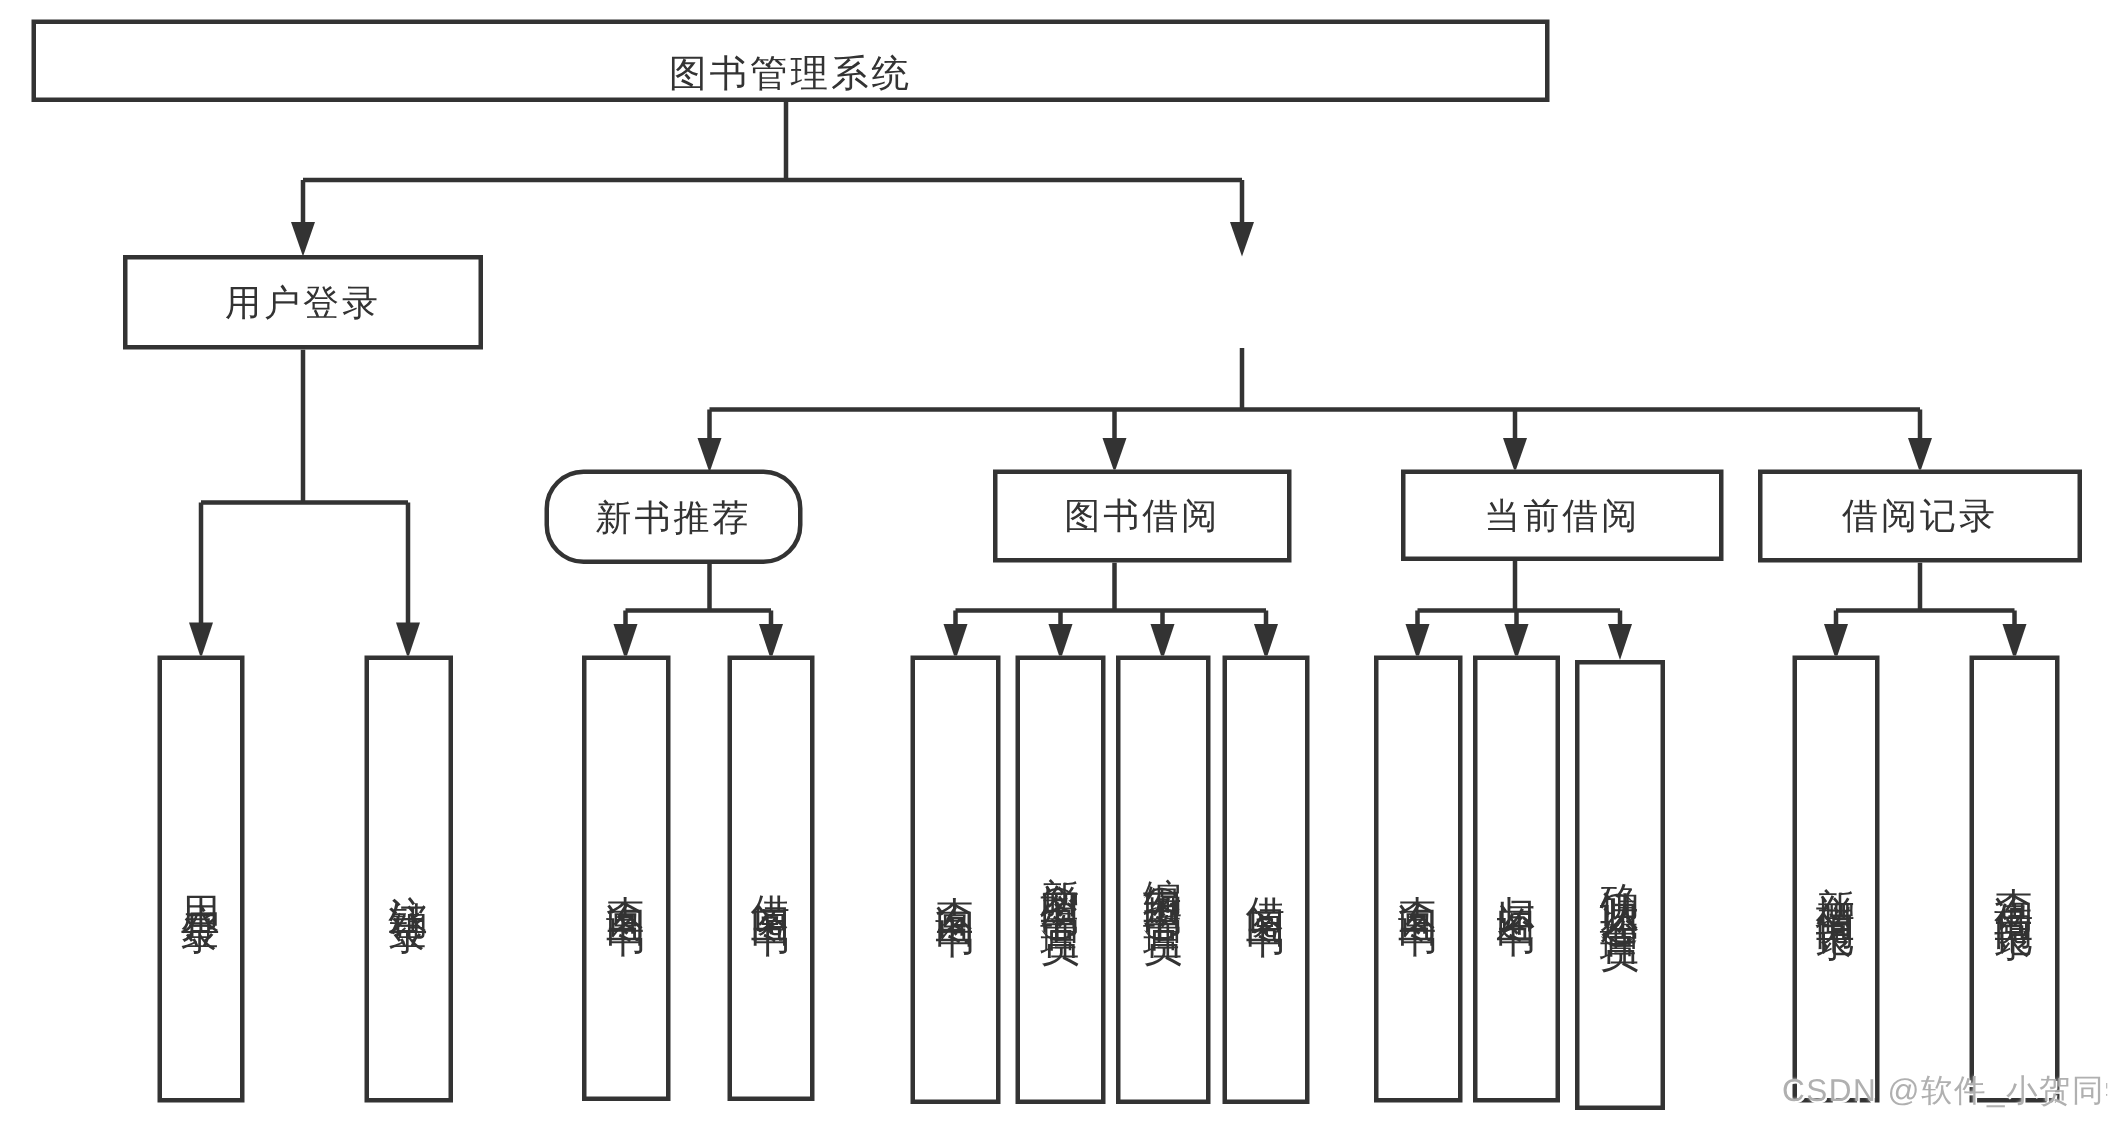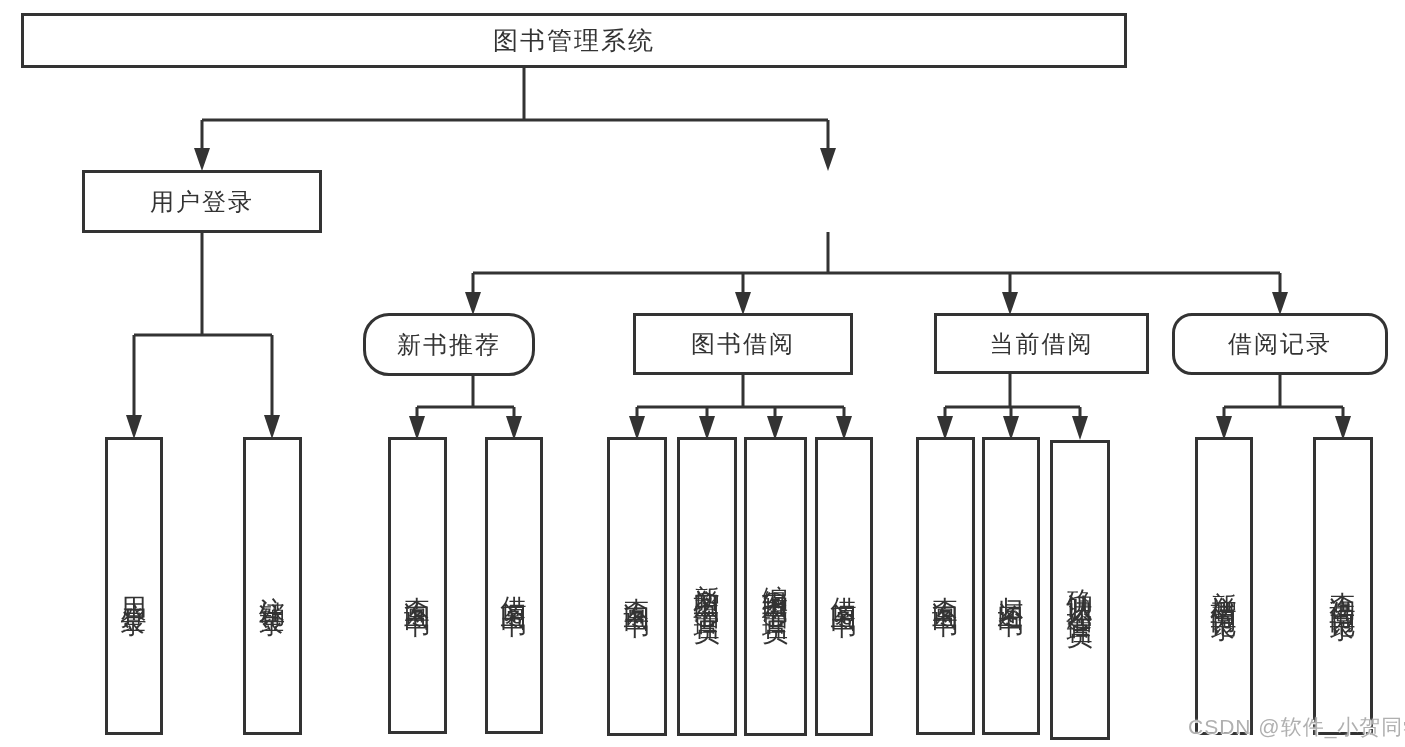--- a/index.html
+++ b/index.html
@@ -86,38 +86,38 @@
 
       <polygon points="937,416 953,416 945,440"></polygon>
       <polygon points="1003,416 1019,416 1011,440"></polygon>
       <polygon points="1072,416 1088,416 1080,440"></polygon>
 
       <polygon points="1216,416 1232,416 1224,440"></polygon>
       <polygon points="1335,416 1351,416 1343,440"></polygon>
     </g>
   </svg>
 
-  <div class="node node-h node-root" style="left:21px; top:13px; width:1106px; height:55px;">
+  <div class="node node-h node-root" style="left:21px; top:13px; width:1012px; height:55px;align-items:flex-end;">
     <span>图书管理系统</span>
   </div>
 
   <div class="node node-h" style="left:82px; top:170px; width:240px; height:63px;">
     <span>用户登录</span>
   </div>
 
   <div class="node node-h" style="left:363px; top:313px; width:172px; height:63px;border-radius:26px;">
     <span>新书推荐</span>
   </div>
-  <div class="node node-h" style="left:633px; top:313px; width:220px; height:62px;text-align:right;">
+  <div class="node node-h" style="left:662px; top:313px; width:199px; height:62px;text-align:right;">
     <span>图书借阅</span>
   </div>
   <div class="node node-h" style="left:902px; top:313px; width:215px; height:61px;margin-left:32px;">
     <span>当前借阅</span>
   </div>
-  <div class="node node-h" style="left:1172px; top:313px; width:216px; height:62px;border-radius:20px;">
+  <div class="node node-h" style="left:1172px; top:313px; width:216px; height:62px;">
     <span>借阅记录</span>
   </div>
 
   <div class="node node-v" style="left:105px; top:437px; width:58px; height:298px;">
     <span class="vtext">用户登录</span>
   </div>
   <div class="node node-v" style="left:243px; top:437px; width:59px; height:298px;">
     <span class="vtext">注销登录</span>
   </div>
 

